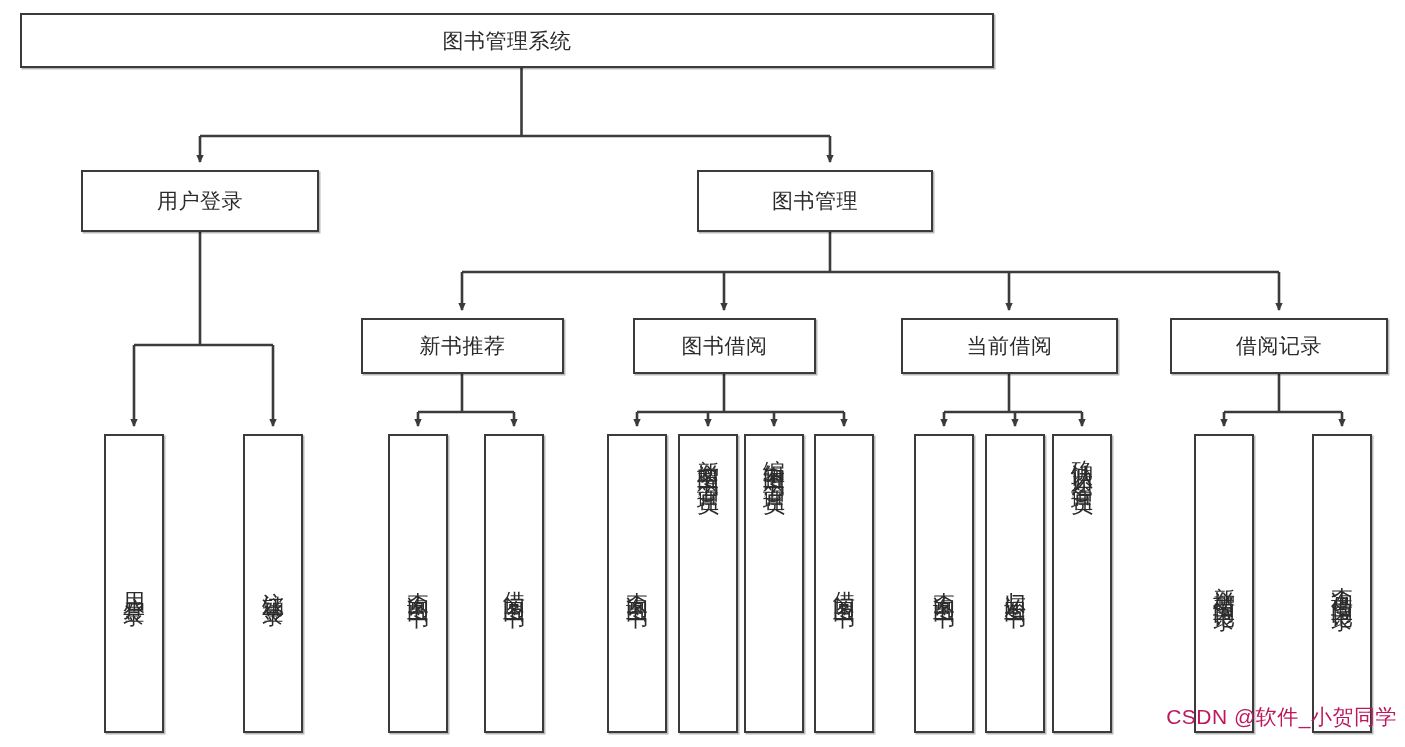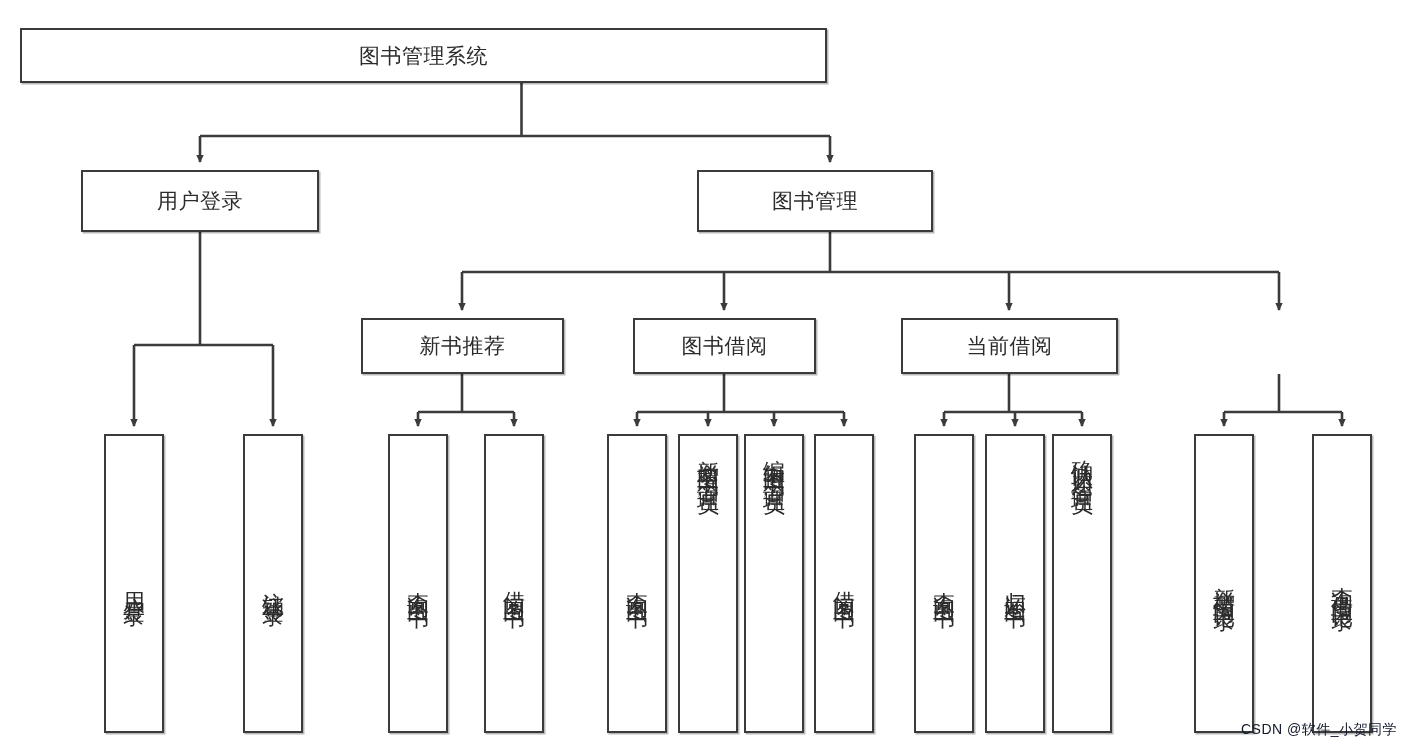--- a/index.html
+++ b/index.html
@@ -56,23 +56,23 @@
     letter-spacing: 5px;
     line-height: 1;
   }
   .node-box.vertical.centered {
     align-items: center;
     padding-top: 0;
   }
   .watermark {
     position: absolute;
     right: 8px;
-    bottom: 8px;
-    font-size: 14px;
-    color: #0f172a;
+    bottom: 16px;
+    font-size: 21px;
+    color: #be185d;
     letter-spacing: 0.5px;
     white-space: nowrap;
     user-select: none;
   }
 </style>
 </head>
 <body>
 
 <div id="diagram-root">
 
@@ -119,40 +119,43 @@
       <path d="M1015,412 L1015,426" marker-end="url(#arrowhead)"></path>
       <path d="M1082,412 L1082,426" marker-end="url(#arrowhead)"></path>
 
       <path d="M1279,374 L1279,412"></path>
       <path d="M1224,412 L1342,412"></path>
       <path d="M1224,412 L1224,426" marker-end="url(#arrowhead)"></path>
       <path d="M1342,412 L1342,426" marker-end="url(#arrowhead)"></path>
     </g>
   </svg>
 
-  <div class="node-box" style="left:20px; top:28px; width:807px; height:55px;">
+  <div class="node-box" style="left:20px; top:13px; width:974px; height:55px;">
     <span class="node-label">图书管理系统</span>
   </div>
 
   <div class="node-box" style="left:81px; top:170px; width:238px; height:62px;">
     <span class="node-label">用户登录</span>
   </div>
   <div class="node-box" style="left:697px; top:170px; width:236px; height:62px;">
     <span class="node-label">图书管理</span>
   </div>
 
   <div class="node-box" style="left:361px; top:318px; width:203px; height:56px;text-align:center;">
     <span class="node-label">新书推荐</span>
   </div>
   <div class="node-box" style="left:901px; top:318px; width:217px; height:56px;">
     <span class="node-label">当前借阅</span>
   </div>
   <div class="node-box" style="left:633px; top:318px; width:183px; height:56px;">
     <span class="node-label">图书借阅</span>
   </div>
+  <div class="node-box" style="left:1170px; top:318px; width:218px; height:56px;">
+    <span class="node-label">借阅记录</span>
+  </div>
 
   <div class="node-box vertical centered" style="left:104px; top:434px; width:60px; height:299px;">
     <span class="node-label">用户登录</span>
   </div>
   <div class="node-box vertical centered" style="left:243px; top:434px; width:60px; height:299px;">
     <span class="node-label">注销登录</span>
   </div>
 
   <div class="node-box vertical centered" style="left:388px; top:434px; width:60px; height:299px;">
     <span class="node-label">查询图书</span>

